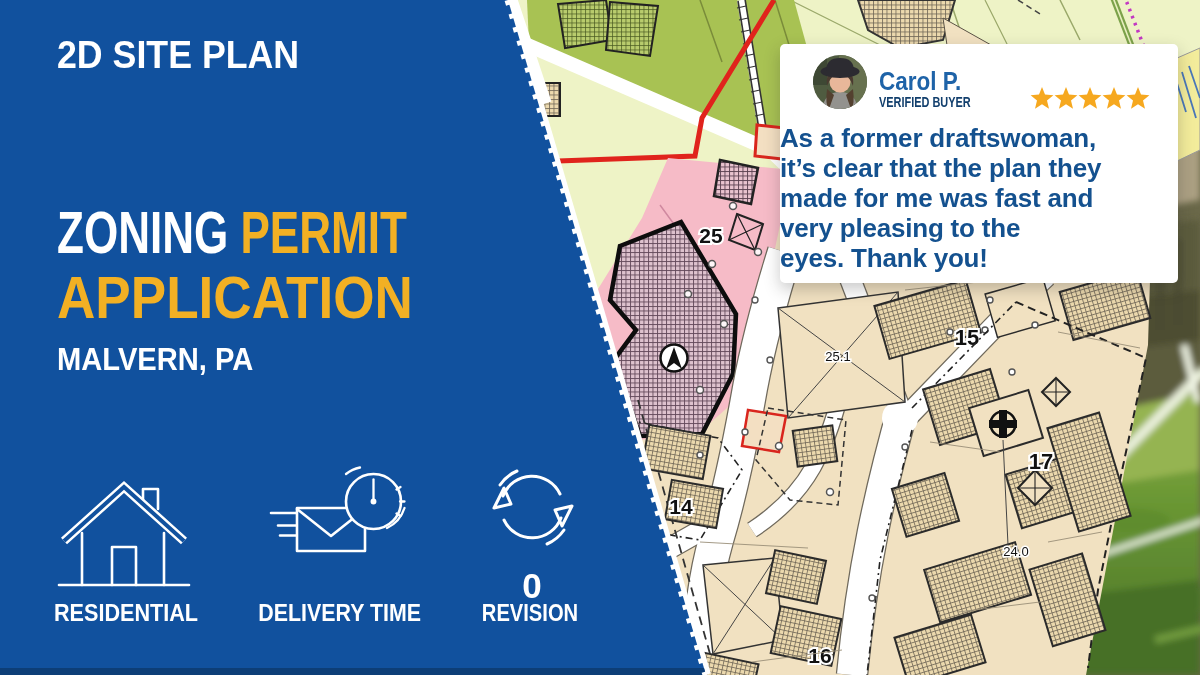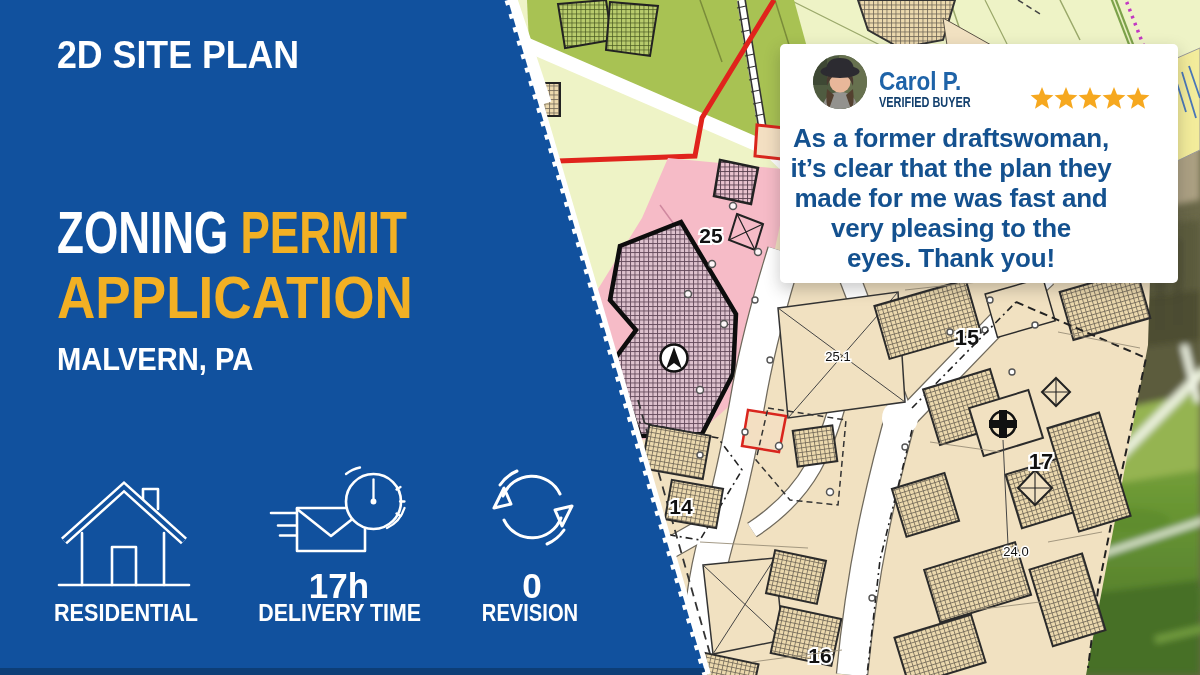--- a/index.html
+++ b/index.html
@@ -281,21 +281,20 @@
 <circle cx="113.5" cy="39.5" r="27.5" fill="#11519e" stroke="#fff" stroke-width="2.6"></circle>
 <g fill="none" stroke="#fff" stroke-width="2.3" stroke-linecap="round">
 <path d="M113.5,17.5 V37"></path>
 <circle cx="113.5" cy="39.5" r="1.8" fill="#fff"></circle>
 <path d="M136.5,27.5 L140.5,25 M140,39.5 H144.5 M136.5,51.5 L140.5,54"></path>
 <path d="M86,12 A34,34 0 0,1 100,5.5"></path>
 <path d="M144.5,46 A33,33 0 0,1 127,66"></path>
 </g>
 </svg>
 
-<div class="abs wt" style="left:254px;top:566px;width:170px;text-align:center;font-size:35px;">17h</div>
 
 <div class="abs wt" style="left:249px;top:599px;width:170px;text-align:center;font-size:24px;white-space:nowrap;transform:scaleX(0.89);">DELIVERY TIME</div>
 
 <svg class="abs" style="left:487px;top:464px;" width="92" height="88" viewBox="0 0 92 88">
 <g fill="none" stroke="#fff" stroke-width="3" stroke-linecap="round" stroke-linejoin="round">
 <path d="M16,32 A31,31 0 0,1 73,30"></path>
 <path d="M74,54 A31,31 0 0,1 17,56"></path>
 <polygon points="7,44 24,40 17,24"></polygon>
 <polygon points="85,42 68,46 75,62"></polygon>
 <path d="M13,21 A39,39 0 0,1 30,7"></path>
@@ -336,16 +335,16 @@
 <svg class="abs" style="left:250px;top:41px;" width="120" height="28" viewBox="0 0 120 28">
 <g fill="#f6a81f">
 <path id="st" d="M12,2 L15,9.6 L23.4,10.2 L17,15.6 L19,23.8 L12,19.3 L5,23.8 L7,15.6 L0.6,10.2 L9,9.6 Z"></path>
 <use href="#st" x="24"></use>
           <use href="#st" x="48"></use>
           <use href="#st" x="72"></use>
           <use href="#st" x="96"></use>
 </g>
 </svg>
 
-<div class="abs" style="left:0;top:79px;width:342px;text-align:center;font-size:26px;line-height:30px;font-weight:bold;color:#14518f;letter-spacing:-0.2px;">As a former draftswoman,<br>it’s clear that the plan they<br>made for me was fast and<br>very pleasing to the<br>eyes. Thank you!</div>
+<div class="abs" style="left:0;top:79px;width:342px;font-size:26px;line-height:30px;font-weight:bold;color:#14518f;letter-spacing:-0.2px;">As a former draftswoman,<br>it’s clear that the plan they<br>made for me was fast and<br>very pleasing to the<br>eyes. Thank you!</div>
 </div>
 
 </div>
 
 </body></html>

